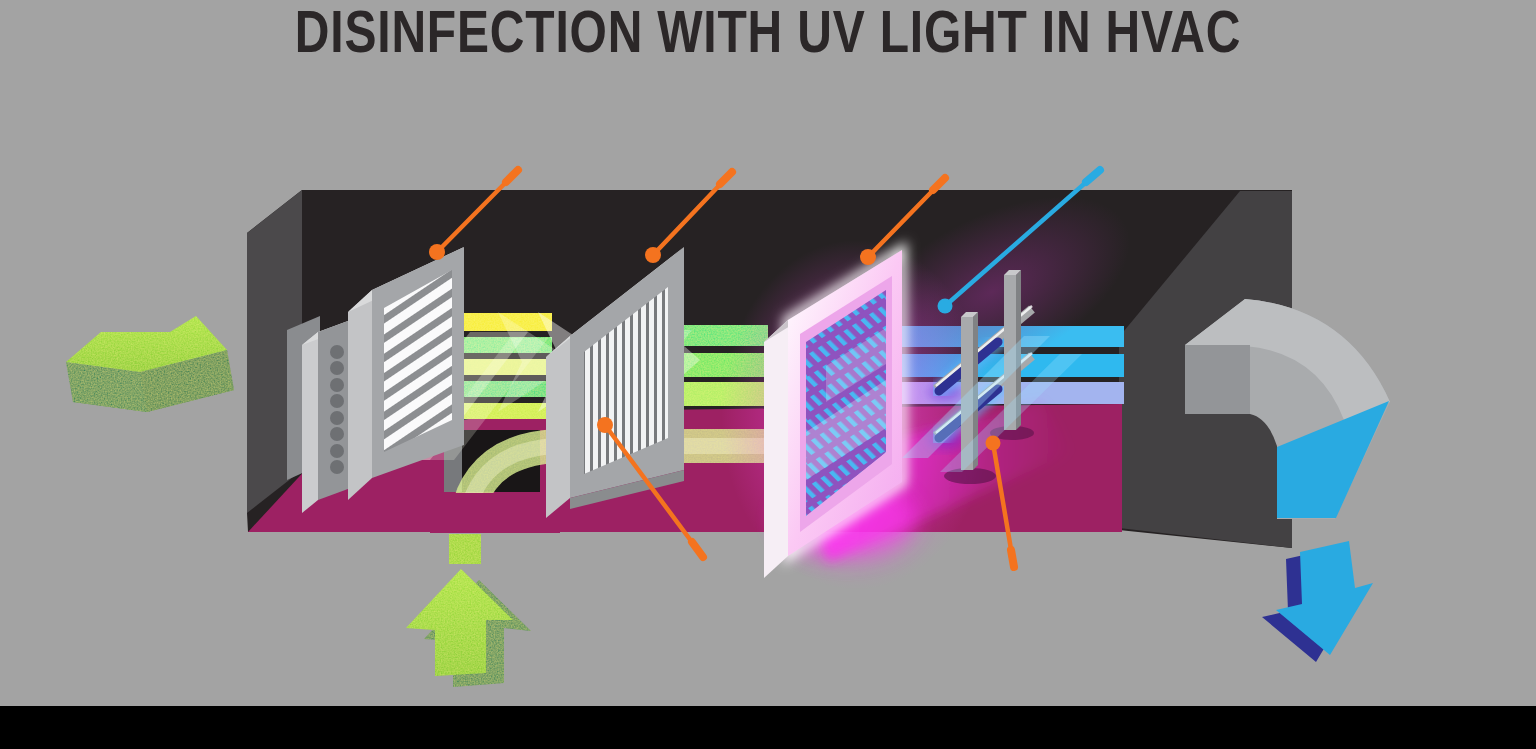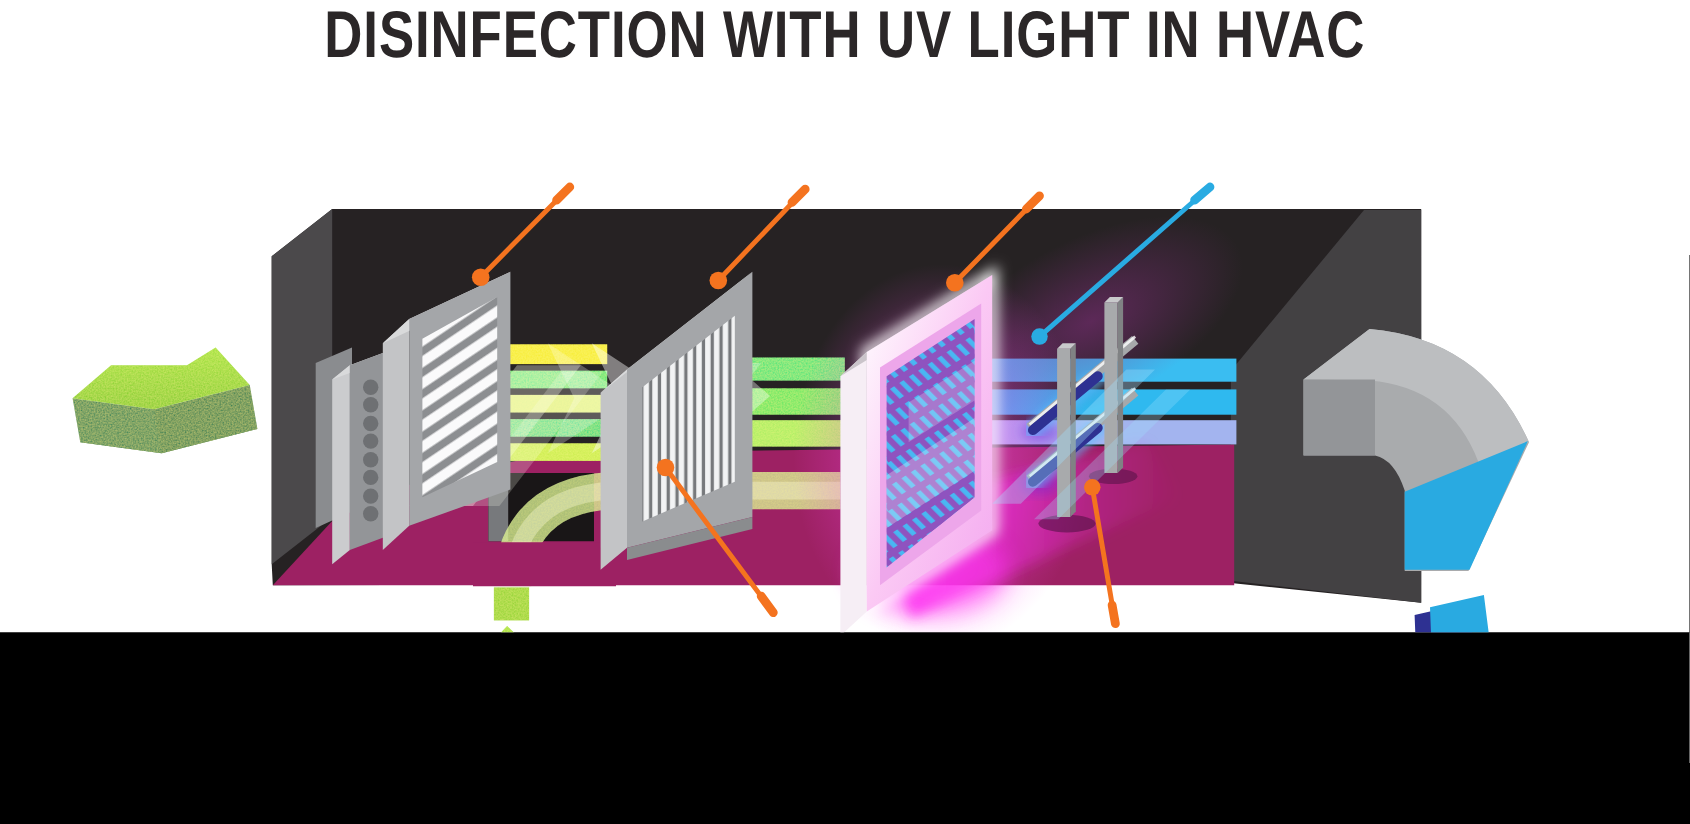--- a/index.html
+++ b/index.html
@@ -1,16 +1,16 @@
 <!DOCTYPE html>
 <html><head>
 <meta charset="utf-8">
 <style>
   html,body{margin:0;padding:0;background:#000;}
-  .stage{position:relative;width:1536px;height:575px;background:#ffffff;overflow:hidden;
+  .stage{position:relative;width:1536px;height:706px;background:#a3a3a3;overflow:hidden;
          font-family:"Liberation Sans",sans-serif;}
   .title{position:absolute;top:2px;left:0;width:1536px;text-align:center;
          font-weight:900;font-size:60px;line-height:1.0;letter-spacing:1px;
          color:#2b2728;transform:scaleX(.80);transform-origin:50% 50%;
          font-family:"Liberation Sans",sans-serif;white-space:nowrap;}
   svg{position:absolute;left:0;top:0;}
 </style>
 </head>
 <body>
 

